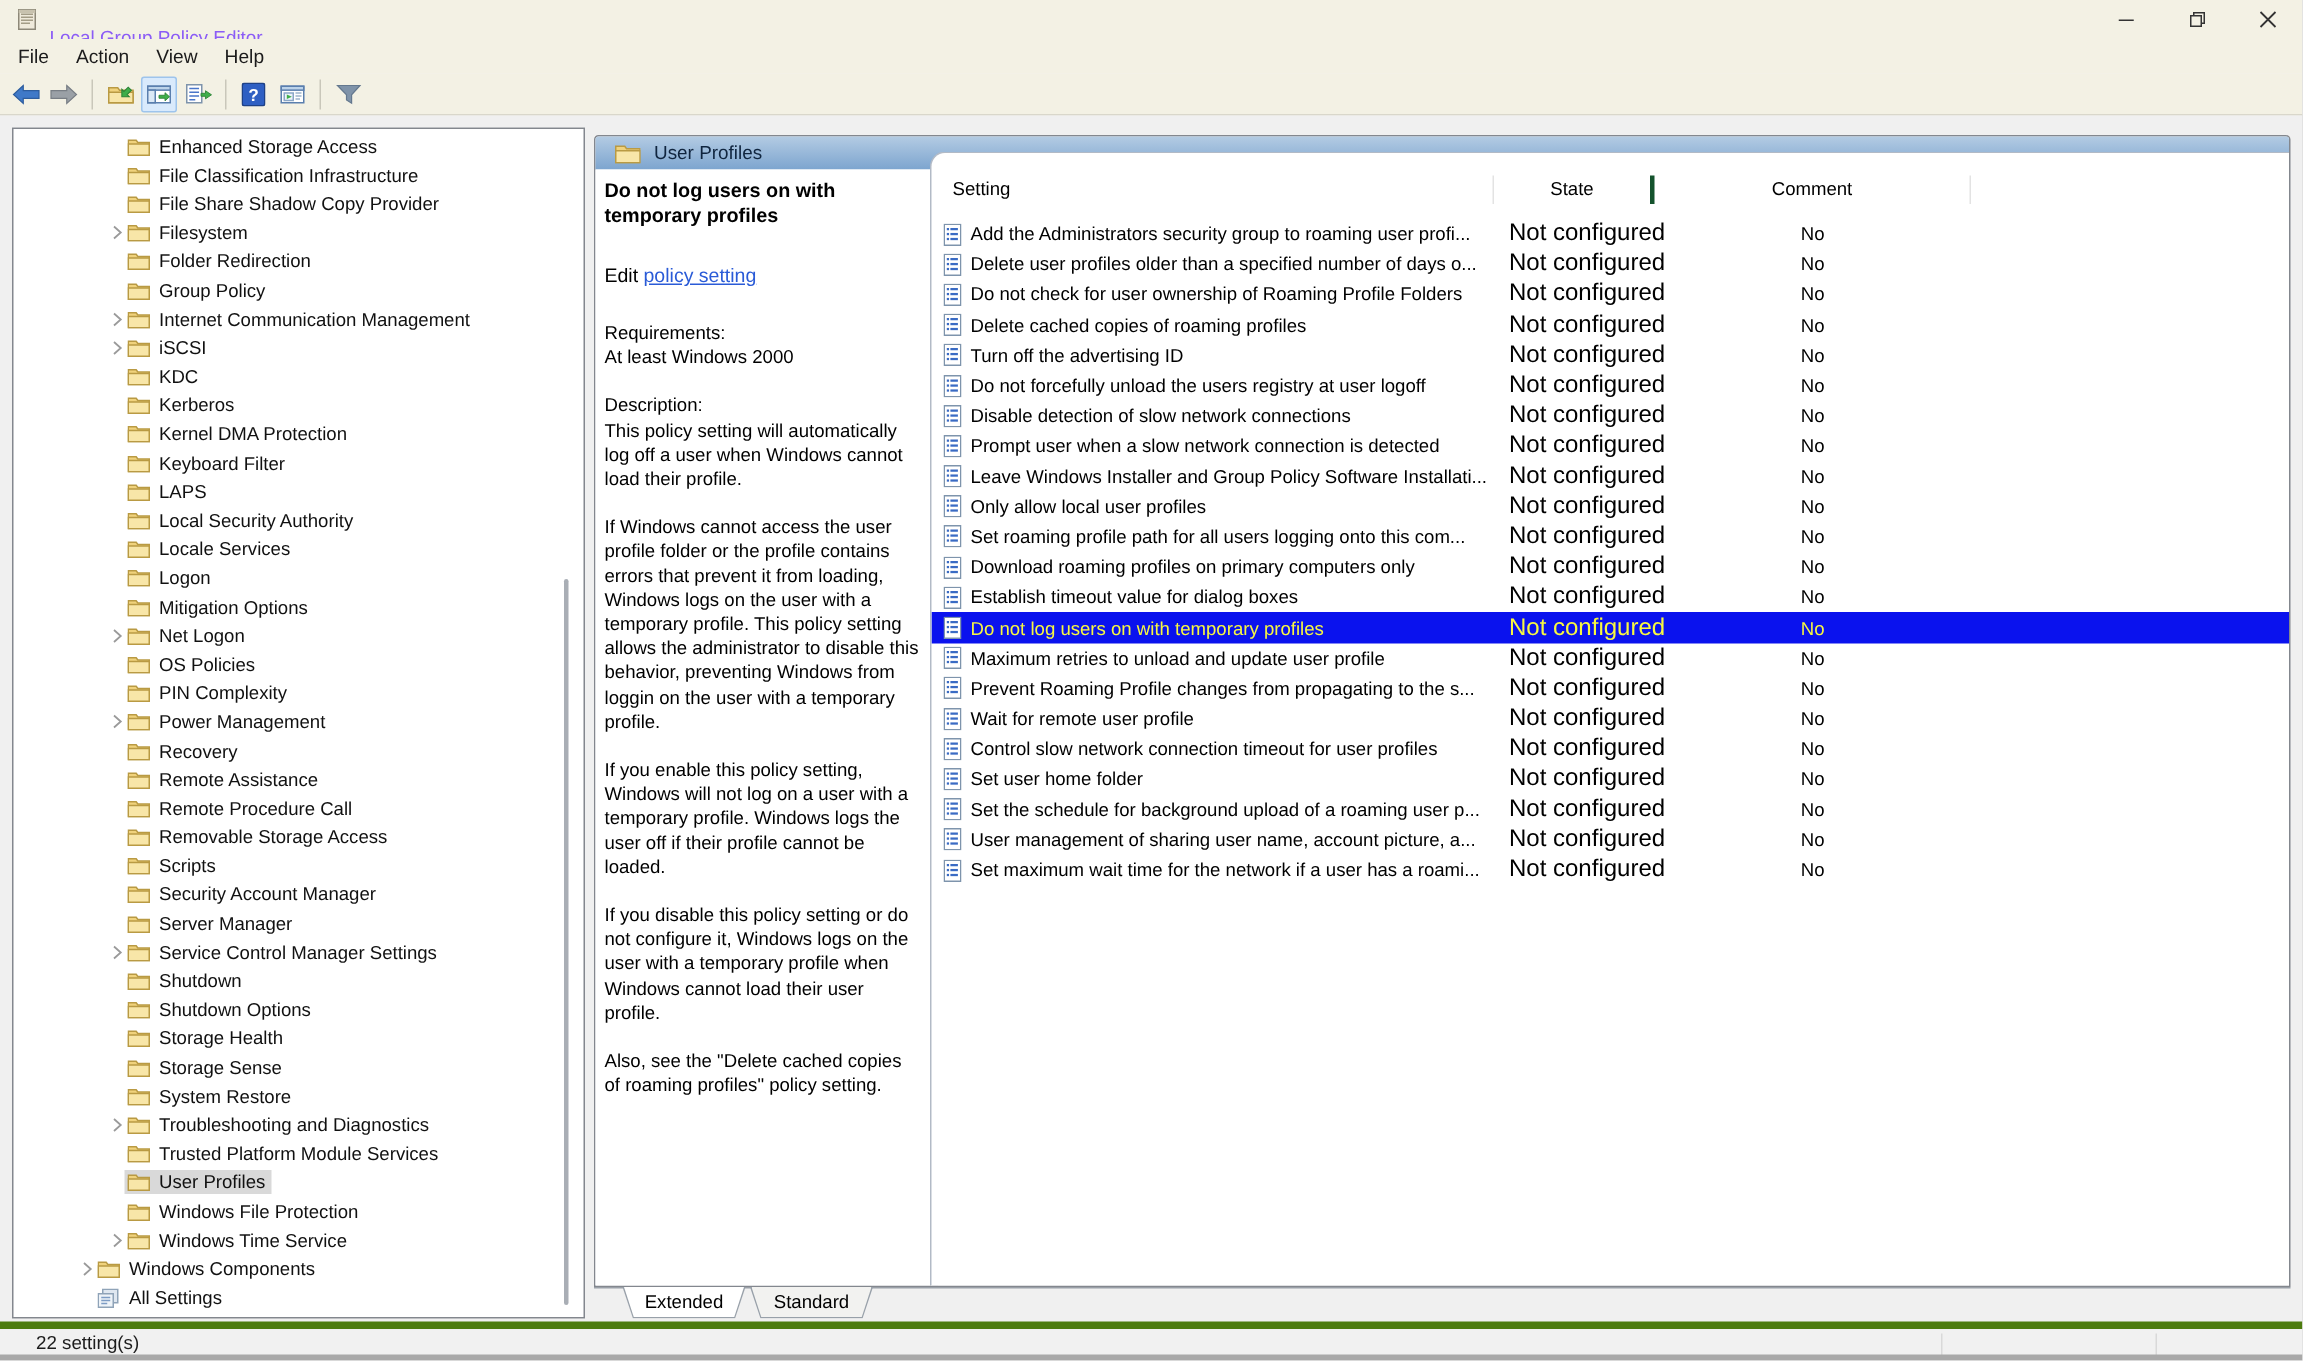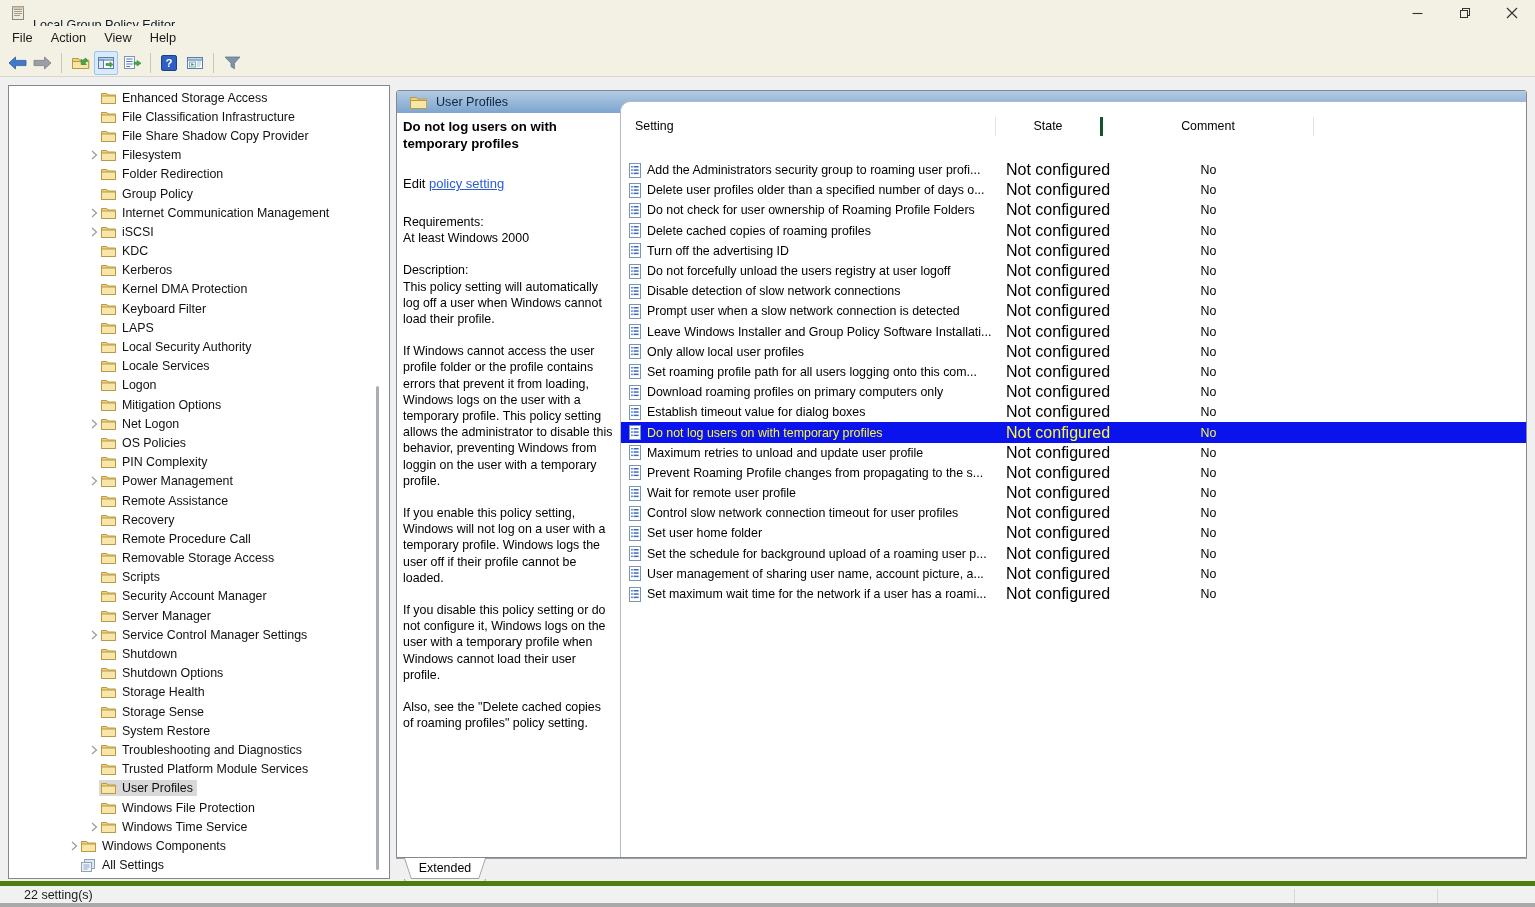--- a/index.html
+++ b/index.html
@@ -6,33 +6,33 @@
   *{box-sizing:border-box;}
   .window{
     position:relative;width:1535px;height:907px;overflow:hidden;
     font-family:"Liberation Sans","DejaVu Sans",sans-serif;
     background:var(--main-bg,#f0f0f0);
     -webkit-font-smoothing:antialiased;
   }
   
   .titlebar{position:absolute;left:0;top:0;width:100%;height:26px;background:var(--chrome-bg,#f3f1e4);display:flex;align-items:center;}
   .app-icon{margin-left:10px;display:inline-flex;}
-  .title{margin-left:7px;font-size:12.6px;color:#0f172a;margin-top:23px;}
+  .title{margin-left:7px;font-size:12.6px;color:#8b5cf6;margin-top:23px;}
   .win-controls{margin-left:auto;display:flex;height:100%;}
   .win-btn{width:47px;height:100%;display:flex;align-items:center;justify-content:center;cursor:default;}
   .menubar{position:absolute;left:0;top:26px;width:100%;height:23px;background:var(--chrome-bg,#f3f1e4);display:flex;align-items:center;padding-left:3px;}
   .menu-item{font-size:12.8px;color:#1b1b1b;padding:2px 9px;}
   .toolbar{position:absolute;left:0;top:49px;width:100%;height:28px;background:var(--chrome-bg,#f3f1e4);border-bottom:1px solid #d9d7cb;display:flex;align-items:center;padding-left:4px;}
   .tbtn{height:24px;min-width:24px;display:flex;align-items:center;justify-content:center;margin:0 1px;border:1px solid transparent;}
   .tbtn.active{background:#d9eafc;border:1px solid #9ec4ec;border-radius:2px;}
   .tsep{width:1px;height:20px;background:#c9c7ba;margin:0 5px;}
   
   .main{position:absolute;left:0;top:77px;width:100%;height:804px;background:var(--main-bg,#f0f0f0);}
   .tree-pane{position:absolute;left:8px;top:8px;width:382px;height:794px;background:#fff;border:1px solid var(--pane-border,#83878e);overflow:hidden;}
-  .tree-items{position:absolute;left:16px;top:2px;right:16px;}
+  .tree-items{position:absolute;left:0;top:2px;right:16px;}
   .tree-row{height:19.2px;display:flex;align-items:center;white-space:nowrap;}
   .tree-row .chev{width:10px;display:inline-flex;justify-content:center;flex:none;}
   .lvl1{padding-left:44px;}
   .lvl2{padding-left:64px;}
   .tcontent{display:flex;align-items:center;padding:1px 4px 1px 2px;}
   .tree-row.sel .tcontent{background:var(--tree-selected-bg,#d9d9d9);}
   .ticon{display:inline-flex;flex:none;margin-right:6px;}
   .tlabel{font-size:12.4px;color:#111;}
   .tree-scrollbar{position:absolute;right:0;top:0;width:16px;height:100%;}
   .tree-thumb{position:absolute;right:10px;top:300px;bottom:8px;width:3px;background:#a9aeb5;border-radius:2px;}
@@ -50,33 +50,33 @@
   .dtext{font-size:12.4px;line-height:16.2px;color:#000;}
   .dgap{height:16px;}
   .desc-paras p{margin:0 0 16px 0;font-size:12.4px;line-height:16.2px;color:#000;}
   .list-panel{position:absolute;left:223px;top:10px;right:0;bottom:0;background:#fff;
     border-left:1px solid #b2bac6;border-top:1px solid #b2bac6;border-radius:10px 0 0 0;overflow:hidden;}
   .list-header{display:grid;grid-template-columns:375px 107px 211px;height:27px;margin-top:11px;align-items:center;}
   .lh{font-size:12.4px;color:#000;height:19px;line-height:19px;}
   .lh1{padding-left:14px;border-right:1px solid #e3e3e3;}
   .lh2{text-align:center;border-right:3px solid #14532d;}
   .lh3{text-align:center;border-right:1px solid #e3e3e3;}
-  .list-rows{margin-top:20px;}
+  .list-rows{margin-top:6px;}
   .lrow{display:grid;grid-template-columns:375px 107px 211px;height:20.2px;align-items:center;cursor:default;}
   .lc1{display:flex;align-items:center;padding-left:8px;white-space:nowrap;overflow:hidden;}
   .lc1 .picon{display:inline-flex;flex:none;margin-right:6px;}
   .lc1 .ltext{font-size:12.4px;color:#000;white-space:nowrap;}
   .lc2{font-size:16px;color:#000;padding-left:10px;white-space:nowrap;}
   .lc3{font-size:12.4px;color:#000;text-align:center;}
   .lrow.sel{background:var(--selection-bg,#0a12ee);}
   .lrow.sel .ltext,.lrow.sel .lc2,.lrow.sel .lc3{color:var(--selection-text,#f8f840);}
   
   .tabs-strip{position:absolute;left:396px;top:781px;width:1131px;height:23px;}
   .tabs-topline{position:absolute;left:0;top:0;width:100%;height:1px;background:#9aa0a8;}
-  .tabs-row{position:absolute;left:8px;top:0;display:flex;flex-direction:column;}
+  .tabs-row{position:absolute;left:19px;top:0;display:flex;}
   .tab{position:relative;height:21px;margin-right:3px;clip-path:polygon(0 0,100% 0,calc(100% - 7px) 100%,7px 100%);background:#98a0a9;}
   .tab .tab-inner{position:absolute;inset:0 1px 1px 1px;clip-path:polygon(0 0,100% 0,calc(100% - 6.5px) 100%,6.5px 100%);
     display:flex;align-items:center;justify-content:center;font-size:12.4px;color:#000;background:#f2f2f0;}
   .tab.active .tab-inner{background:#fff;inset:0 1px 1px 1px;}
   
   .statusbar{position:absolute;left:0;top:881px;width:100%;height:22px;background:var(--status-bg,#f1f1f1);border-top:5px solid #4d7c0f;display:flex;align-items:center;}
   .status-text{margin-left:24px;font-size:12.5px;color:#1c1c1c;}
   .status-sep{position:absolute;top:3px;height:16px;width:1px;background:#d9d9d9;}
   .bottom-strip{position:absolute;left:0;top:903px;width:100%;height:4px;background:#a9a9a9;}
 </style>
@@ -457,33 +457,33 @@
           </div>
           <div class="tree-row lvl2">
             <span class="chev"></span>
             <span class="tcontent">
               <span class="ticon">
                 <svg width="15" height="12" viewBox="0 0 15 12">
                   <path d="M0.5 1.5h5.3l1.1 1.5h7.6v8.5H0.5z" fill="#f0d27c" stroke="#b99a43"></path>
                   <path d="M0.5 4h14v7.5H0.5z" fill="#f8e6a8" stroke="#b99a43"></path>
                 </svg>
               </span>
+              <span class="tlabel">Recovery</span>
+            </span>
+          </div>
+          <div class="tree-row lvl2">
+            <span class="chev"></span>
+            <span class="tcontent">
+              <span class="ticon">
+                <svg width="15" height="12" viewBox="0 0 15 12">
+                  <path d="M0.5 1.5h5.3l1.1 1.5h7.6v8.5H0.5z" fill="#f0d27c" stroke="#b99a43"></path>
+                  <path d="M0.5 4h14v7.5H0.5z" fill="#f8e6a8" stroke="#b99a43"></path>
+                </svg>
+              </span>
               <span class="tlabel">Remote Assistance</span>
-            </span>
-          </div>
-          <div class="tree-row lvl2">
-            <span class="chev"></span>
-            <span class="tcontent">
-              <span class="ticon">
-                <svg width="15" height="12" viewBox="0 0 15 12">
-                  <path d="M0.5 1.5h5.3l1.1 1.5h7.6v8.5H0.5z" fill="#f0d27c" stroke="#b99a43"></path>
-                  <path d="M0.5 4h14v7.5H0.5z" fill="#f8e6a8" stroke="#b99a43"></path>
-                </svg>
-              </span>
-              <span class="tlabel">Recovery</span>
             </span>
           </div>
           <div class="tree-row lvl2">
             <span class="chev"></span>
             <span class="tcontent">
               <span class="ticon">
                 <svg width="15" height="12" viewBox="0 0 15 12">
                   <path d="M0.5 1.5h5.3l1.1 1.5h7.6v8.5H0.5z" fill="#f0d27c" stroke="#b99a43"></path>
                   <path d="M0.5 4h14v7.5H0.5z" fill="#f8e6a8" stroke="#b99a43"></path>
                 </svg>

